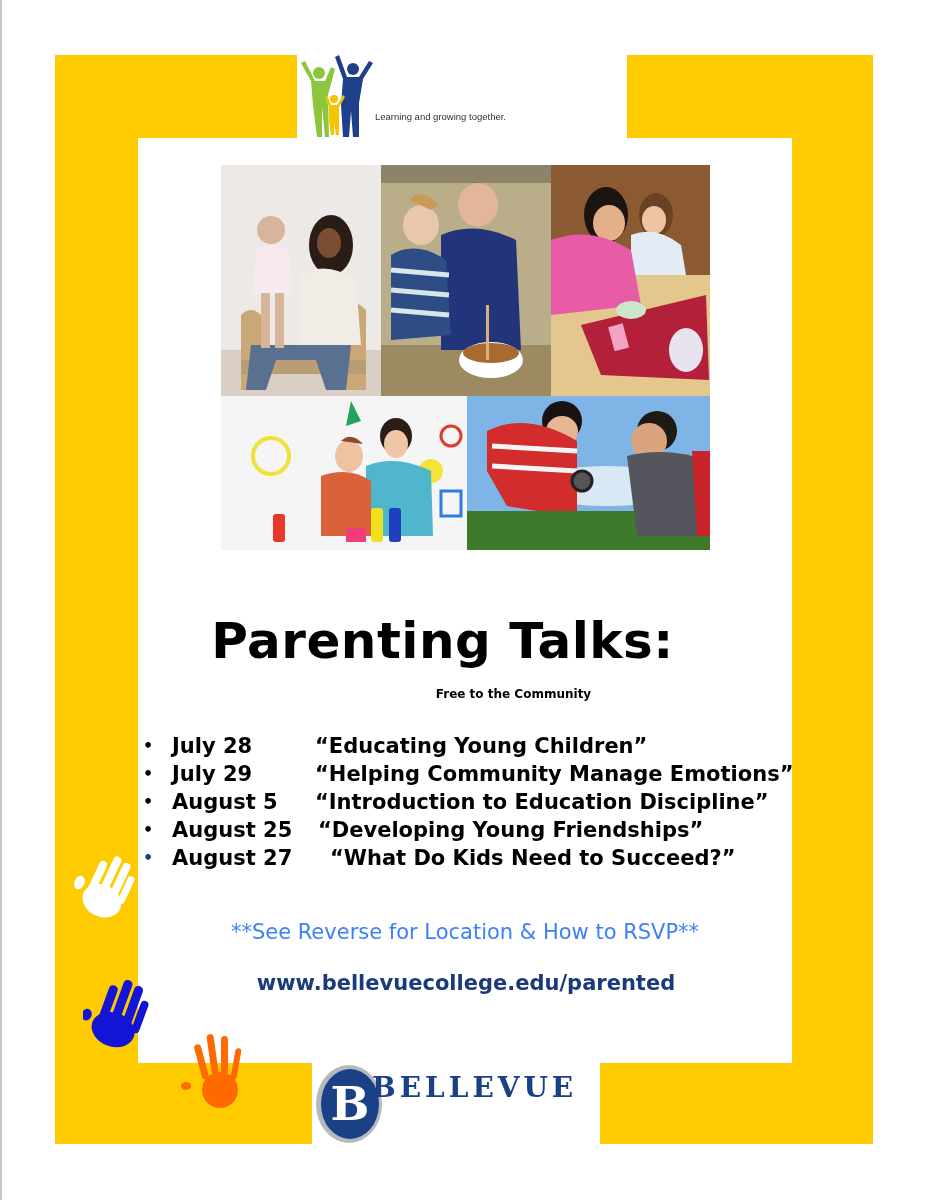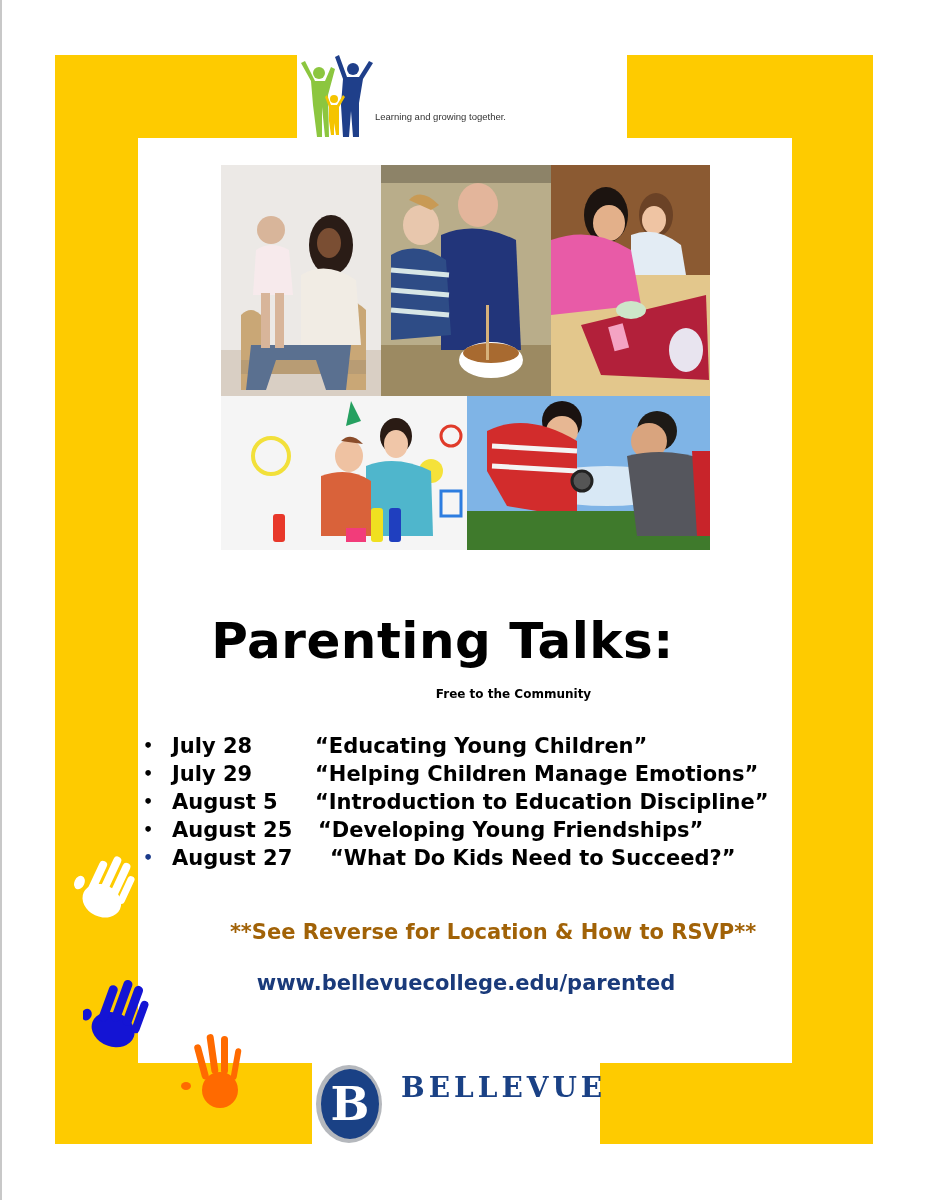--- a/index.html
+++ b/index.html
@@ -31,30 +31,30 @@
   .title { position: absolute; left: 138px; top: 612px; width: 609px; text-align: center; font-weight: bold; font-size: 50px; color: #000; letter-spacing: 0.5px; }
   .subtitle { position: absolute; left: 138px; top: 687px; width: 751px; text-align: center; font-weight: bold; font-size: 12px; color: #000; }
 
   
   .talks { position: absolute; left: 143px; top: 732px; width: 700px; }
   .talk { position: relative; height: 28px; font-weight: bold; font-size: 21px; color: #000; white-space: nowrap; }
   .talk .bullet { position: absolute; left: 0; top: 0; width: 16px; font-size: 16px; line-height: 28px; }
   .talk .date { position: absolute; left: 29px; top: 0; line-height: 28px; }
   .talk .topic { position: absolute; top: 0; line-height: 28px; }
 
-  .rsvp { position: absolute; left: 138px; top: 920px; width: 654px; text-align: center; font-weight: bold; font-size: 21px; color: #a16207; white-space: nowrap; padding-left: 28px; }
+  .rsvp { position: absolute; left: 138px; top: 920px; width: 654px; text-align: center; font-weight: normal; font-size: 21px; color: #3b82f6; white-space: nowrap; }
   .url { position: absolute; left: 138px; top: 971px; width: 656px; text-align: center; font-weight: bold; font-size: 21px; color: #1a3a7a; white-space: nowrap; }
 
   
   .hand { position: absolute; }
 
   
   .bc-logo { position: absolute; left: 312px; top: 1063px; width: 295px; height: 82px; }
   .bc-emblem { position: absolute; left: 2px; top: 0; width: 70px; height: 82px; }
-  .bc-name { position: absolute; left: 89px; top: 8px; font-family: "DejaVu Serif", "Liberation Serif", serif; font-weight: bold; font-size: 28px; color: #1a4185; letter-spacing: 4px; white-space: nowrap; text-align: right; }
+  .bc-name { position: absolute; left: 60px; top: 8px; font-family: "DejaVu Serif", "Liberation Serif", serif; font-weight: bold; font-size: 28px; color: #1a4185; letter-spacing: 4px; white-space: nowrap; text-align: right; }
   .bc-sub { position: absolute; left: 80px; top: 44px; font-family: "DejaVu Serif", "Liberation Serif", serif; font-size: 22px; color: #1a4185; letter-spacing: 14.5px; white-space: nowrap; }
 </style>
 </head>
 <body>
 
 <div class="page-edge"></div>
 
 <div class="frame"></div>
 <div class="inner"></div>
 <div class="gap-top"></div>
@@ -168,21 +168,21 @@
 
 <div class="talks">
   <div class="talk">
     <span class="bullet">•</span>
     <span class="date">July 28</span>
     <span class="topic" style="left:172px;">“Educating Young Children”</span>
   </div>
   <div class="talk">
     <span class="bullet">•</span>
     <span class="date">July 29</span>
-    <span class="topic" style="left:172px;">“Helping Children Manage Emotions”</span>
+    <span class="topic" style="left:172px;">“Helping Community Manage Emotions”</span>
   </div>
   <div class="talk">
     <span class="bullet">•</span>
     <span class="date">August 5</span>
     <span class="topic" style="left:172px;">“Introduction to Education Discipline”</span>
   </div>
   <div class="talk">
     <span class="bullet">•</span>
     <span class="date">August 25</span>
     <span class="topic" style="left:175px;">“Developing Young Friendships”</span>

